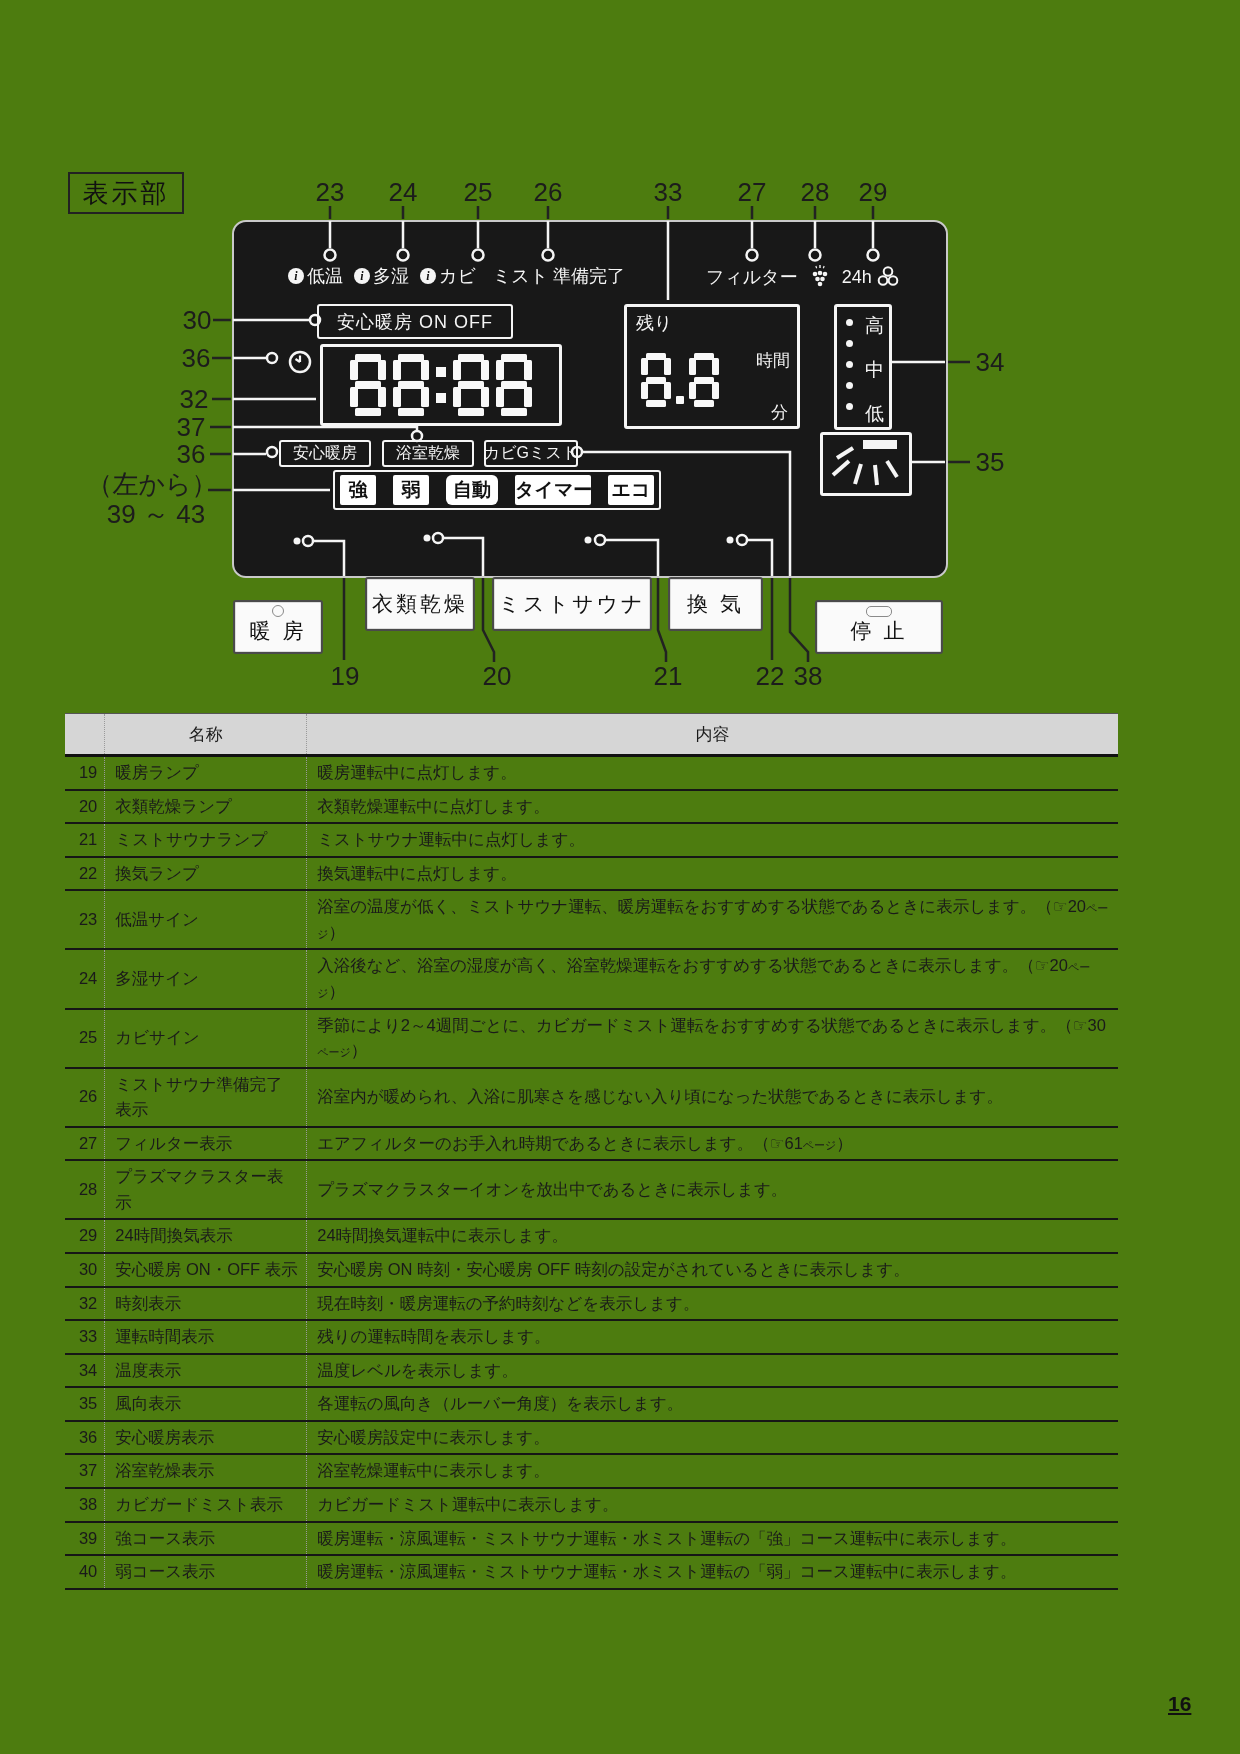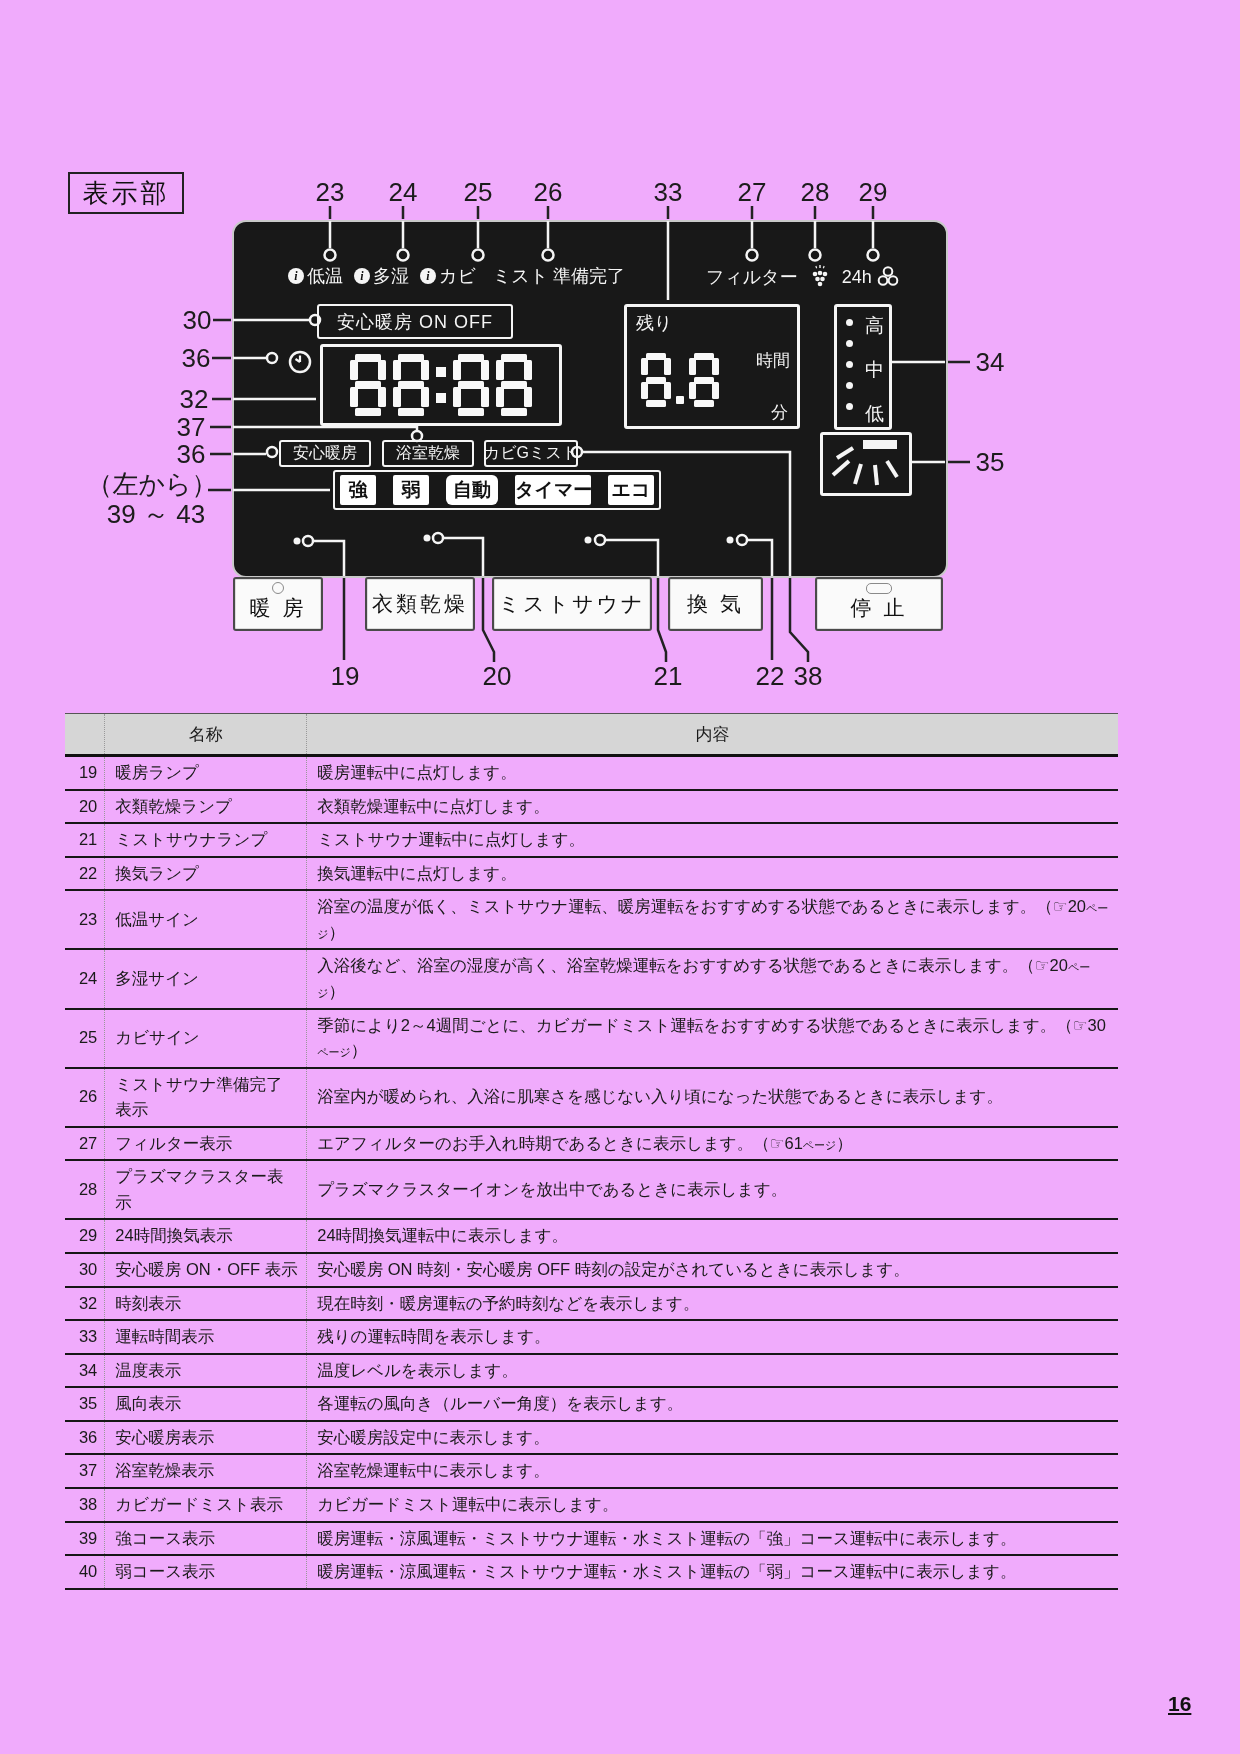--- a/index.html
+++ b/index.html
@@ -1,16 +1,16 @@
 <!DOCTYPE html>
 <html><head>
 <meta charset="utf-8">
 <style>
   html,body{margin:0;padding:0;background:#fff;}
-  .page{position:relative;width:1240px;height:1754px;background:#f0abfc;overflow:hidden;
+  .page{position:relative;width:1240px;height:1754px;background:#4d7c0f;overflow:hidden;
         font-family:"Liberation Sans","DejaVu Sans",sans-serif;color:#111;}
 
   
   .section-label{position:absolute;left:68px;top:172px;width:112px;height:38px;
     border:2px solid #222;display:flex;align-items:center;justify-content:center;
     font-size:26px;letter-spacing:3px;color:#111;}
   .panel{position:absolute;left:232px;top:220px;width:716px;height:358px;
     background:#181818;border:2px solid #c9c9c9;border-radius:14px;box-sizing:border-box;}
   .panel *{box-sizing:border-box;}
   .ind-left{position:absolute;left:54px;top:42px;display:flex;align-items:center;gap:11px;
@@ -52,21 +52,21 @@
   .dp{width:8px;height:8px;background:#f8f8f8;margin-bottom:3px;border-radius:1px;}
 
   
   .op-btn{position:absolute;top:577px;height:54px;background:#fafafa;border:2px solid #4a4a4a;
     border-radius:3px;box-shadow:inset 0 0 0 1px #dcdcdc;display:flex;align-items:center;
     justify-content:center;font-size:21px;letter-spacing:3px;color:#111;white-space:nowrap;box-sizing:border-box;}
   .btn-ind-circle{position:absolute;top:3px;left:50%;transform:translateX(-50%);
     width:10px;height:10px;border:1.5px solid #8a8a8a;border-radius:50%;}
   .btn-ind-pill{position:absolute;top:4px;left:50%;transform:translateX(-50%);
     width:24px;height:9px;border:1.5px solid #8a8a8a;border-radius:5px;}
-  .has-ind{padding-top:8px;}
+  .has-ind{padding-top:8px;margin-top:23px;}
 
   .callout{position:absolute;transform:translate(-50%,-50%);font-size:26px;color:#1c1c1c;
     white-space:nowrap;z-index:6;}
   .callout.small{font-size:26px;}
   .leads{position:absolute;left:0;top:0;z-index:4;pointer-events:none;}
 
   
   .spec-table{position:absolute;left:65px;top:713px;width:1053px;border-collapse:collapse;
     font-size:16.5px;color:#1a1a1a;}
   .spec-table th{background:#d6d6d6;font-weight:normal;font-size:17px;height:34px;

